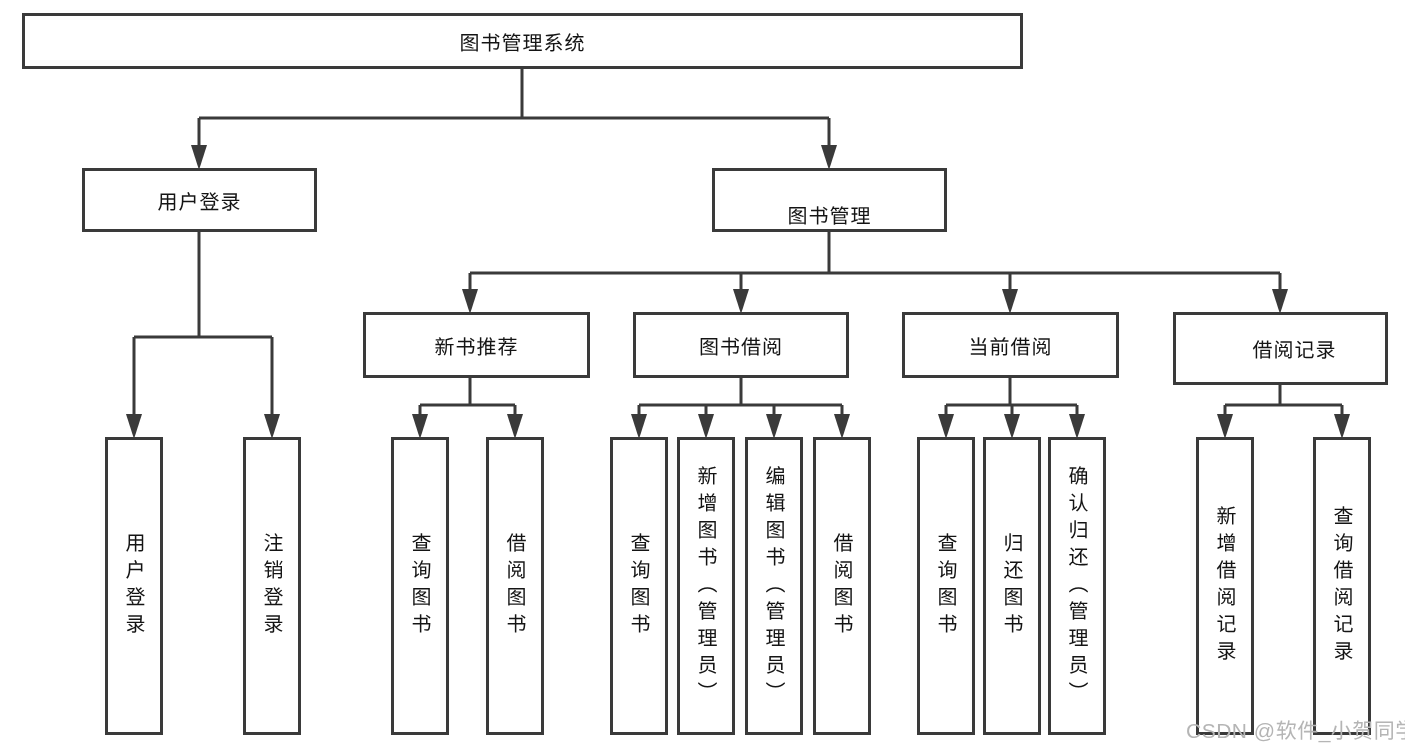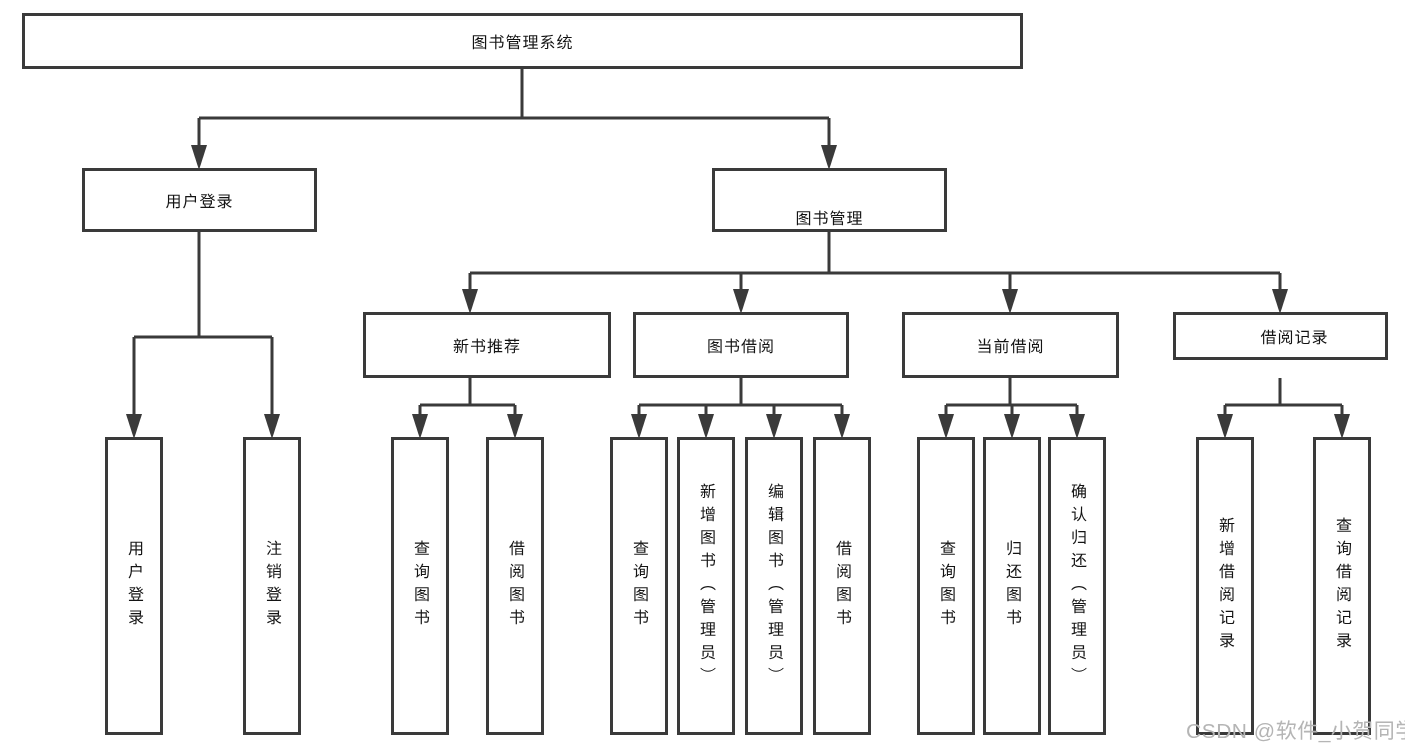--- a/index.html
+++ b/index.html
@@ -35,21 +35,21 @@
     stroke: none;
   }
   .node {
     position: absolute;
     background: #fff;
     border: 3px solid var(--line);
     display: flex;
     align-items: center;
     justify-content: center;
     color: var(--text);
-    font-size: 16px;
+    font-size: 20px;
     letter-spacing: 1px;
     text-align: center;
   }
   .vbox span {
     writing-mode: vertical-rl;
     letter-spacing: 7px;
     line-height: 1;
   }
   .watermark {
     position: absolute;
@@ -110,30 +110,30 @@
     <span>图书管理系统</span>
   </div>
 
   <div class="node" style="left:82px; top:168px; width:235px; height:64px;">
     <span>用户登录</span>
   </div>
   <div class="node" style="left:712px; top:168px; width:235px; height:64px;align-items:flex-end;">
     <span>图书管理</span>
   </div>
 
-  <div class="node" style="left:363px; top:312px; width:248px; height:66px;">
+  <div class="node" style="left:363px; top:312px; width:227px; height:66px;">
     <span>新书推荐</span>
   </div>
   <div class="node" style="left:902px; top:312px; width:217px; height:66px;">
     <span>当前借阅</span>
   </div>
   <div class="node" style="left:633px; top:312px; width:216px; height:66px;">
     <span>图书借阅</span>
   </div>
-  <div class="node" style="left:1173px; top:312px; width:215px; height:48px;padding-left:28px;">
+  <div class="node" style="left:1173px; top:312px; width:215px; height:73px;padding-left:28px;">
     <span>借阅记录</span>
   </div>
 
   <div class="node vbox" style="left:105px; top:437px; width:58px; height:298px;">
     <span>用户登录</span>
   </div>
   <div class="node vbox" style="left:243px; top:437px; width:58px; height:298px;">
     <span>注销登录</span>
   </div>
 

